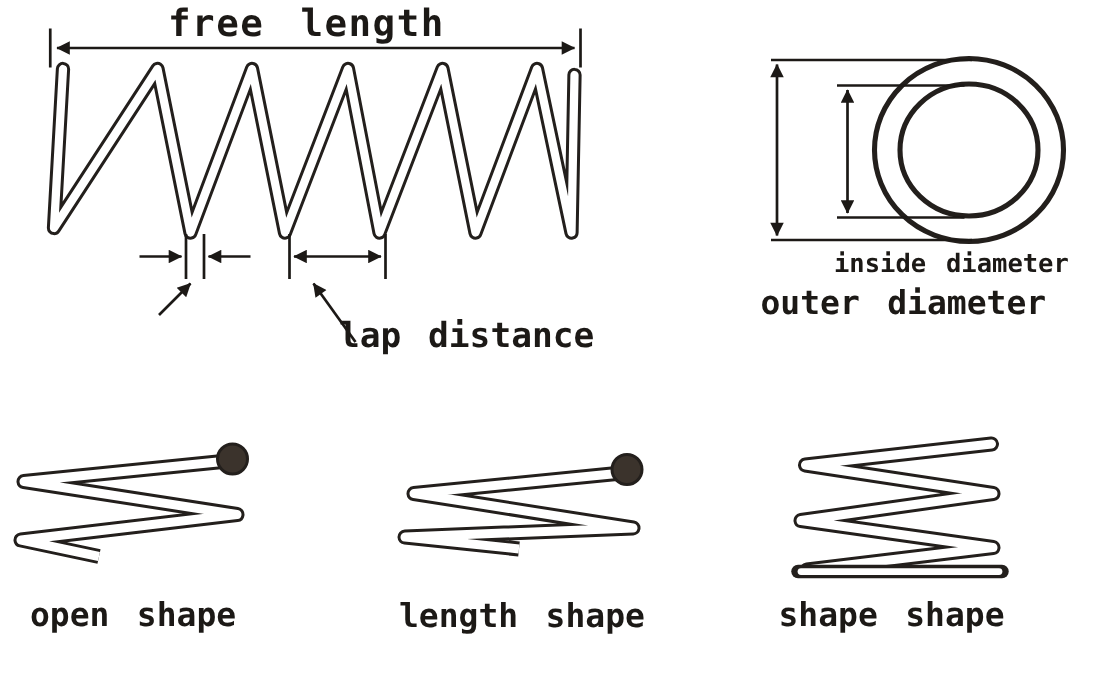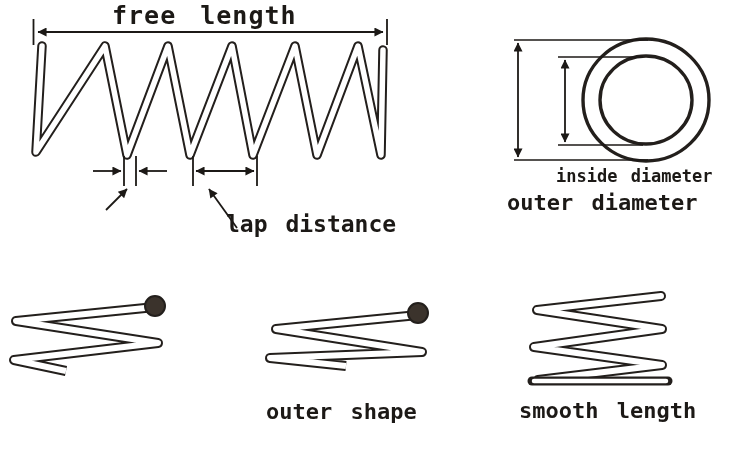--- a/index.html
+++ b/index.html
@@ -110,15 +110,16 @@
       <polyline class="coil-white-r" points="661,296 537,310 662,329 534,347 662,365 538,380"></polyline>
       <line x1="532" y1="381" x2="668" y2="381" stroke="#231f1c" stroke-width="9" stroke-linecap="round"></line>
       <line x1="534" y1="381" x2="666" y2="381" stroke="#ffffff" stroke-width="4.5" stroke-linecap="round"></line>
     </g>
   </svg>
 
   <div class="lbl lbl-free">free length</div>
   <div class="lbl lbl-lap">lap distance</div>
   <div class="lbl lbl-outer">outer diameter</div>
   <div class="lbl lbl-inside">inside diameter</div>
-  <div class="lbl lbl-closed">outer shape</div>
-  <div class="lbl lbl-smooth">smooth length</div>
+  <div class="lbl lbl-open">open shape</div>
+  <div class="lbl lbl-closed">length shape</div>
+  <div class="lbl lbl-smooth">shape shape</div>
 </div>
 
 </body></html>

